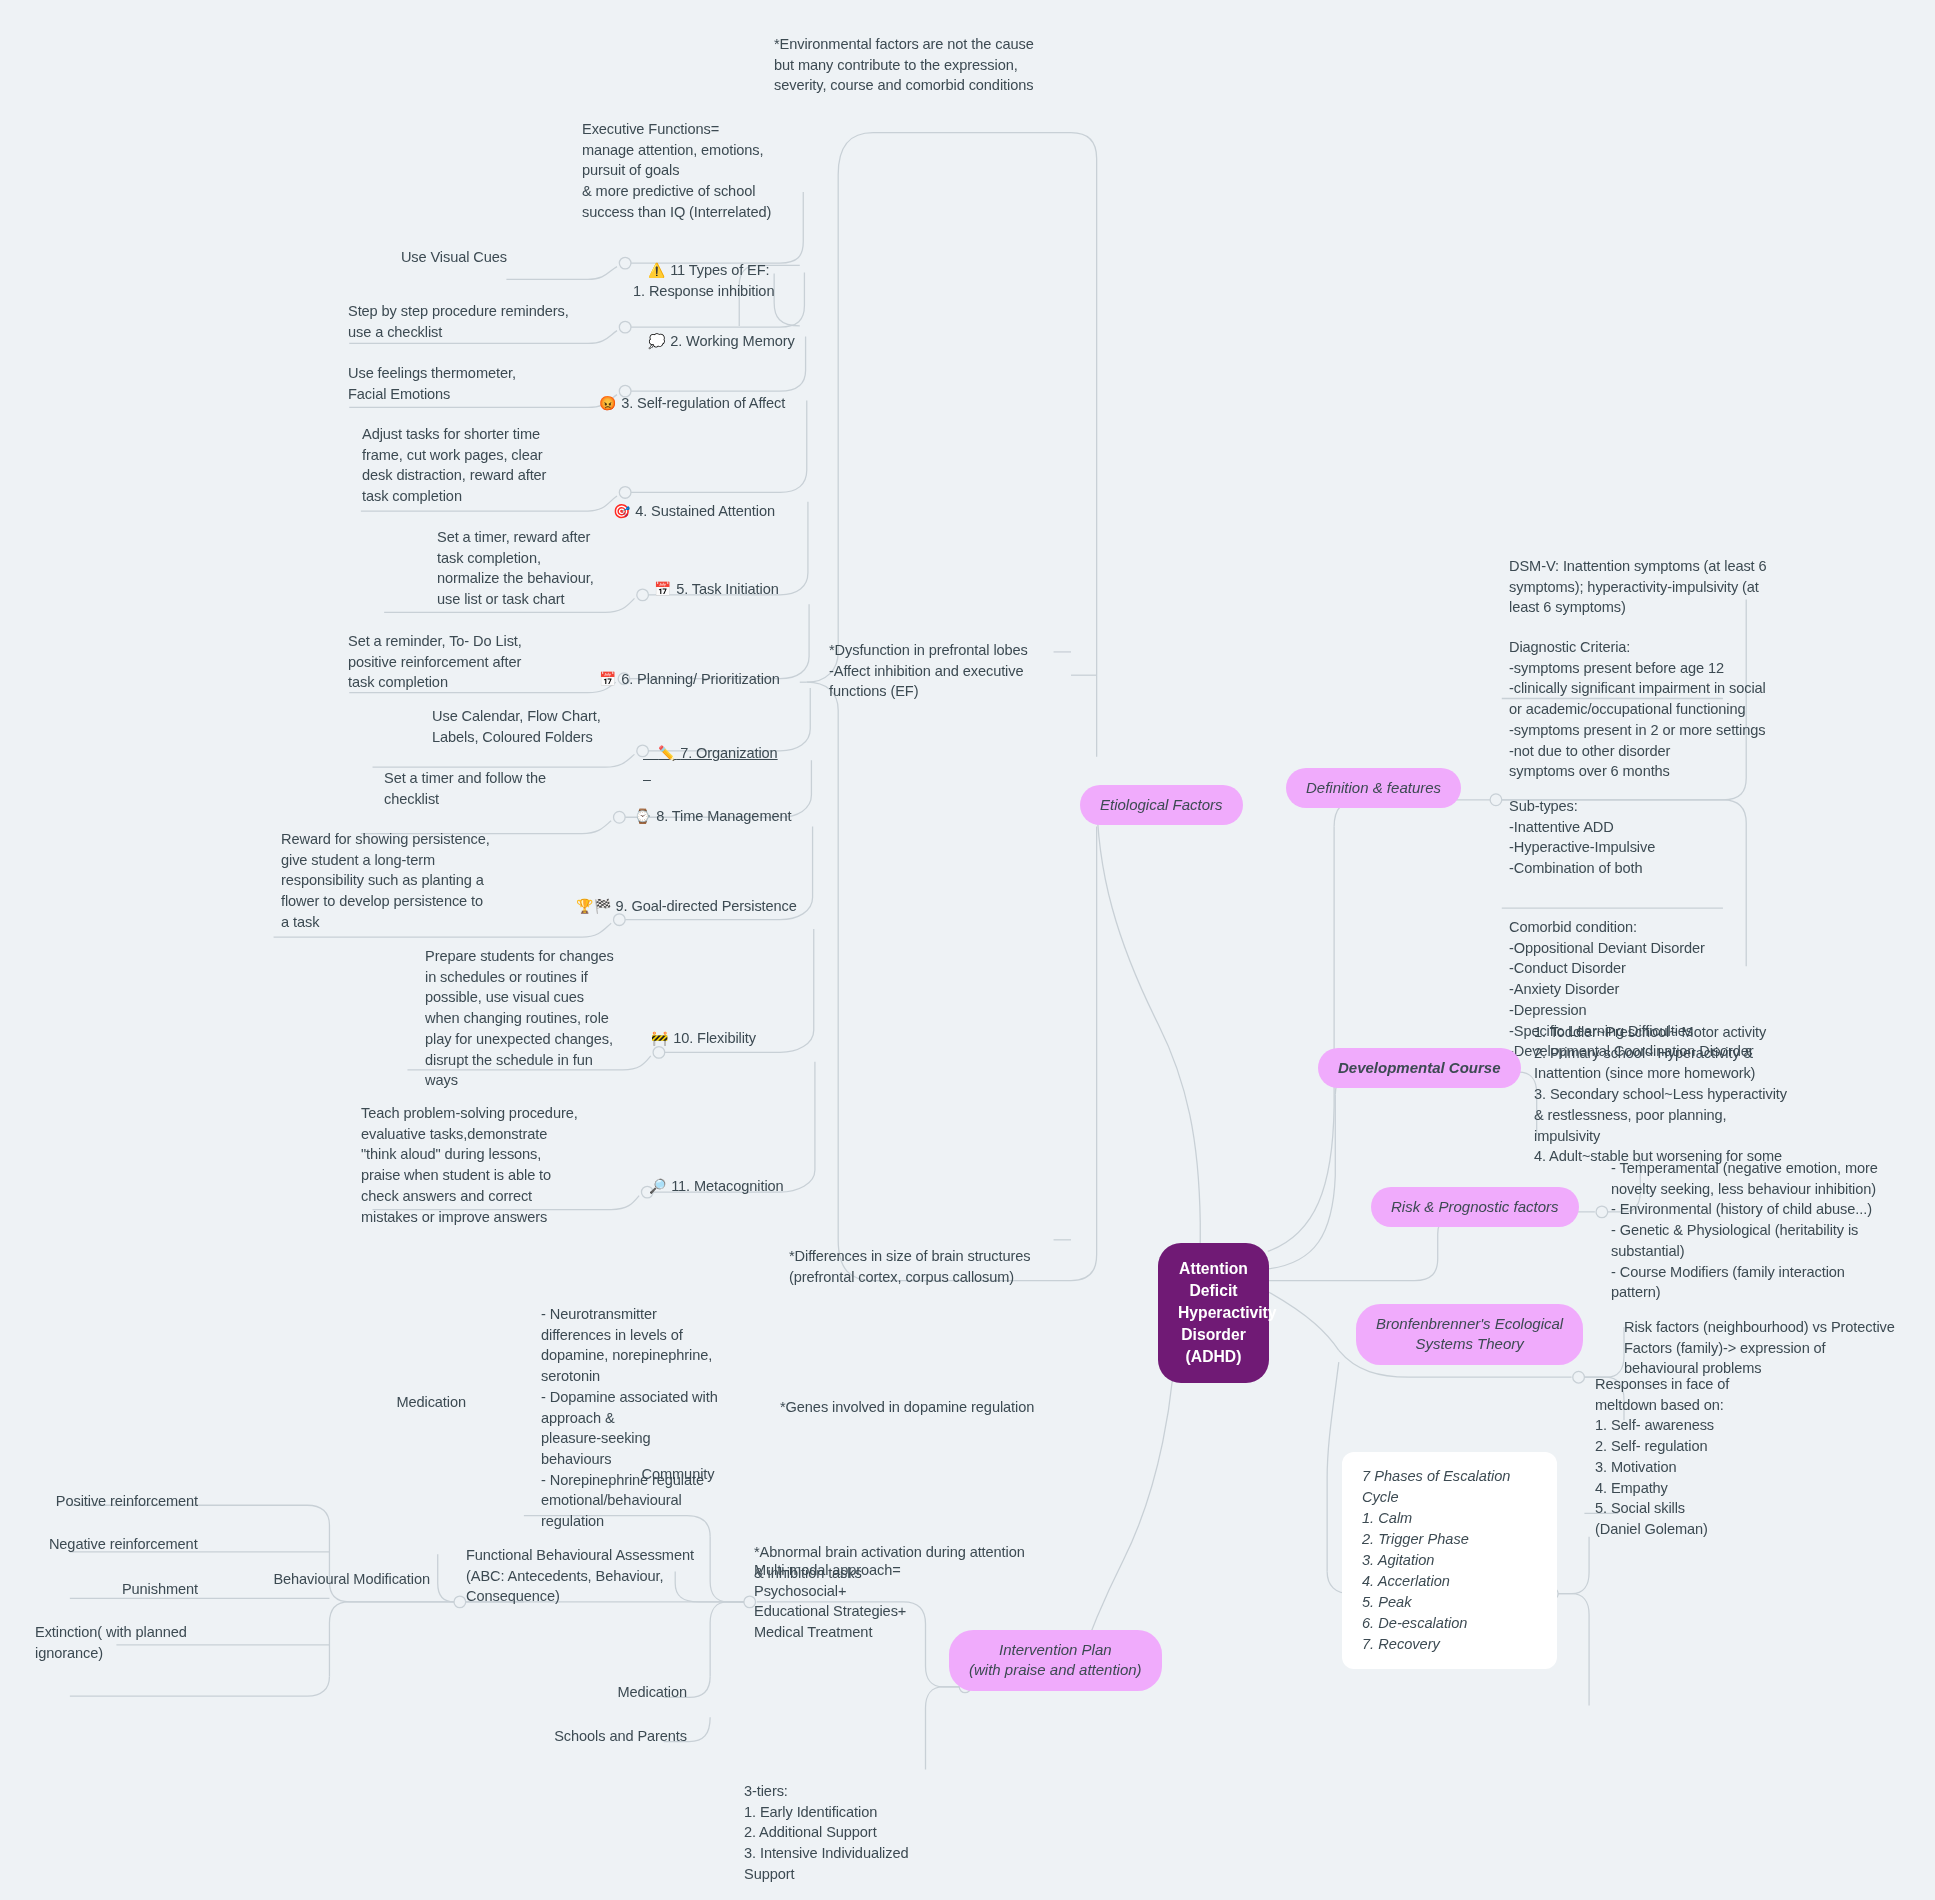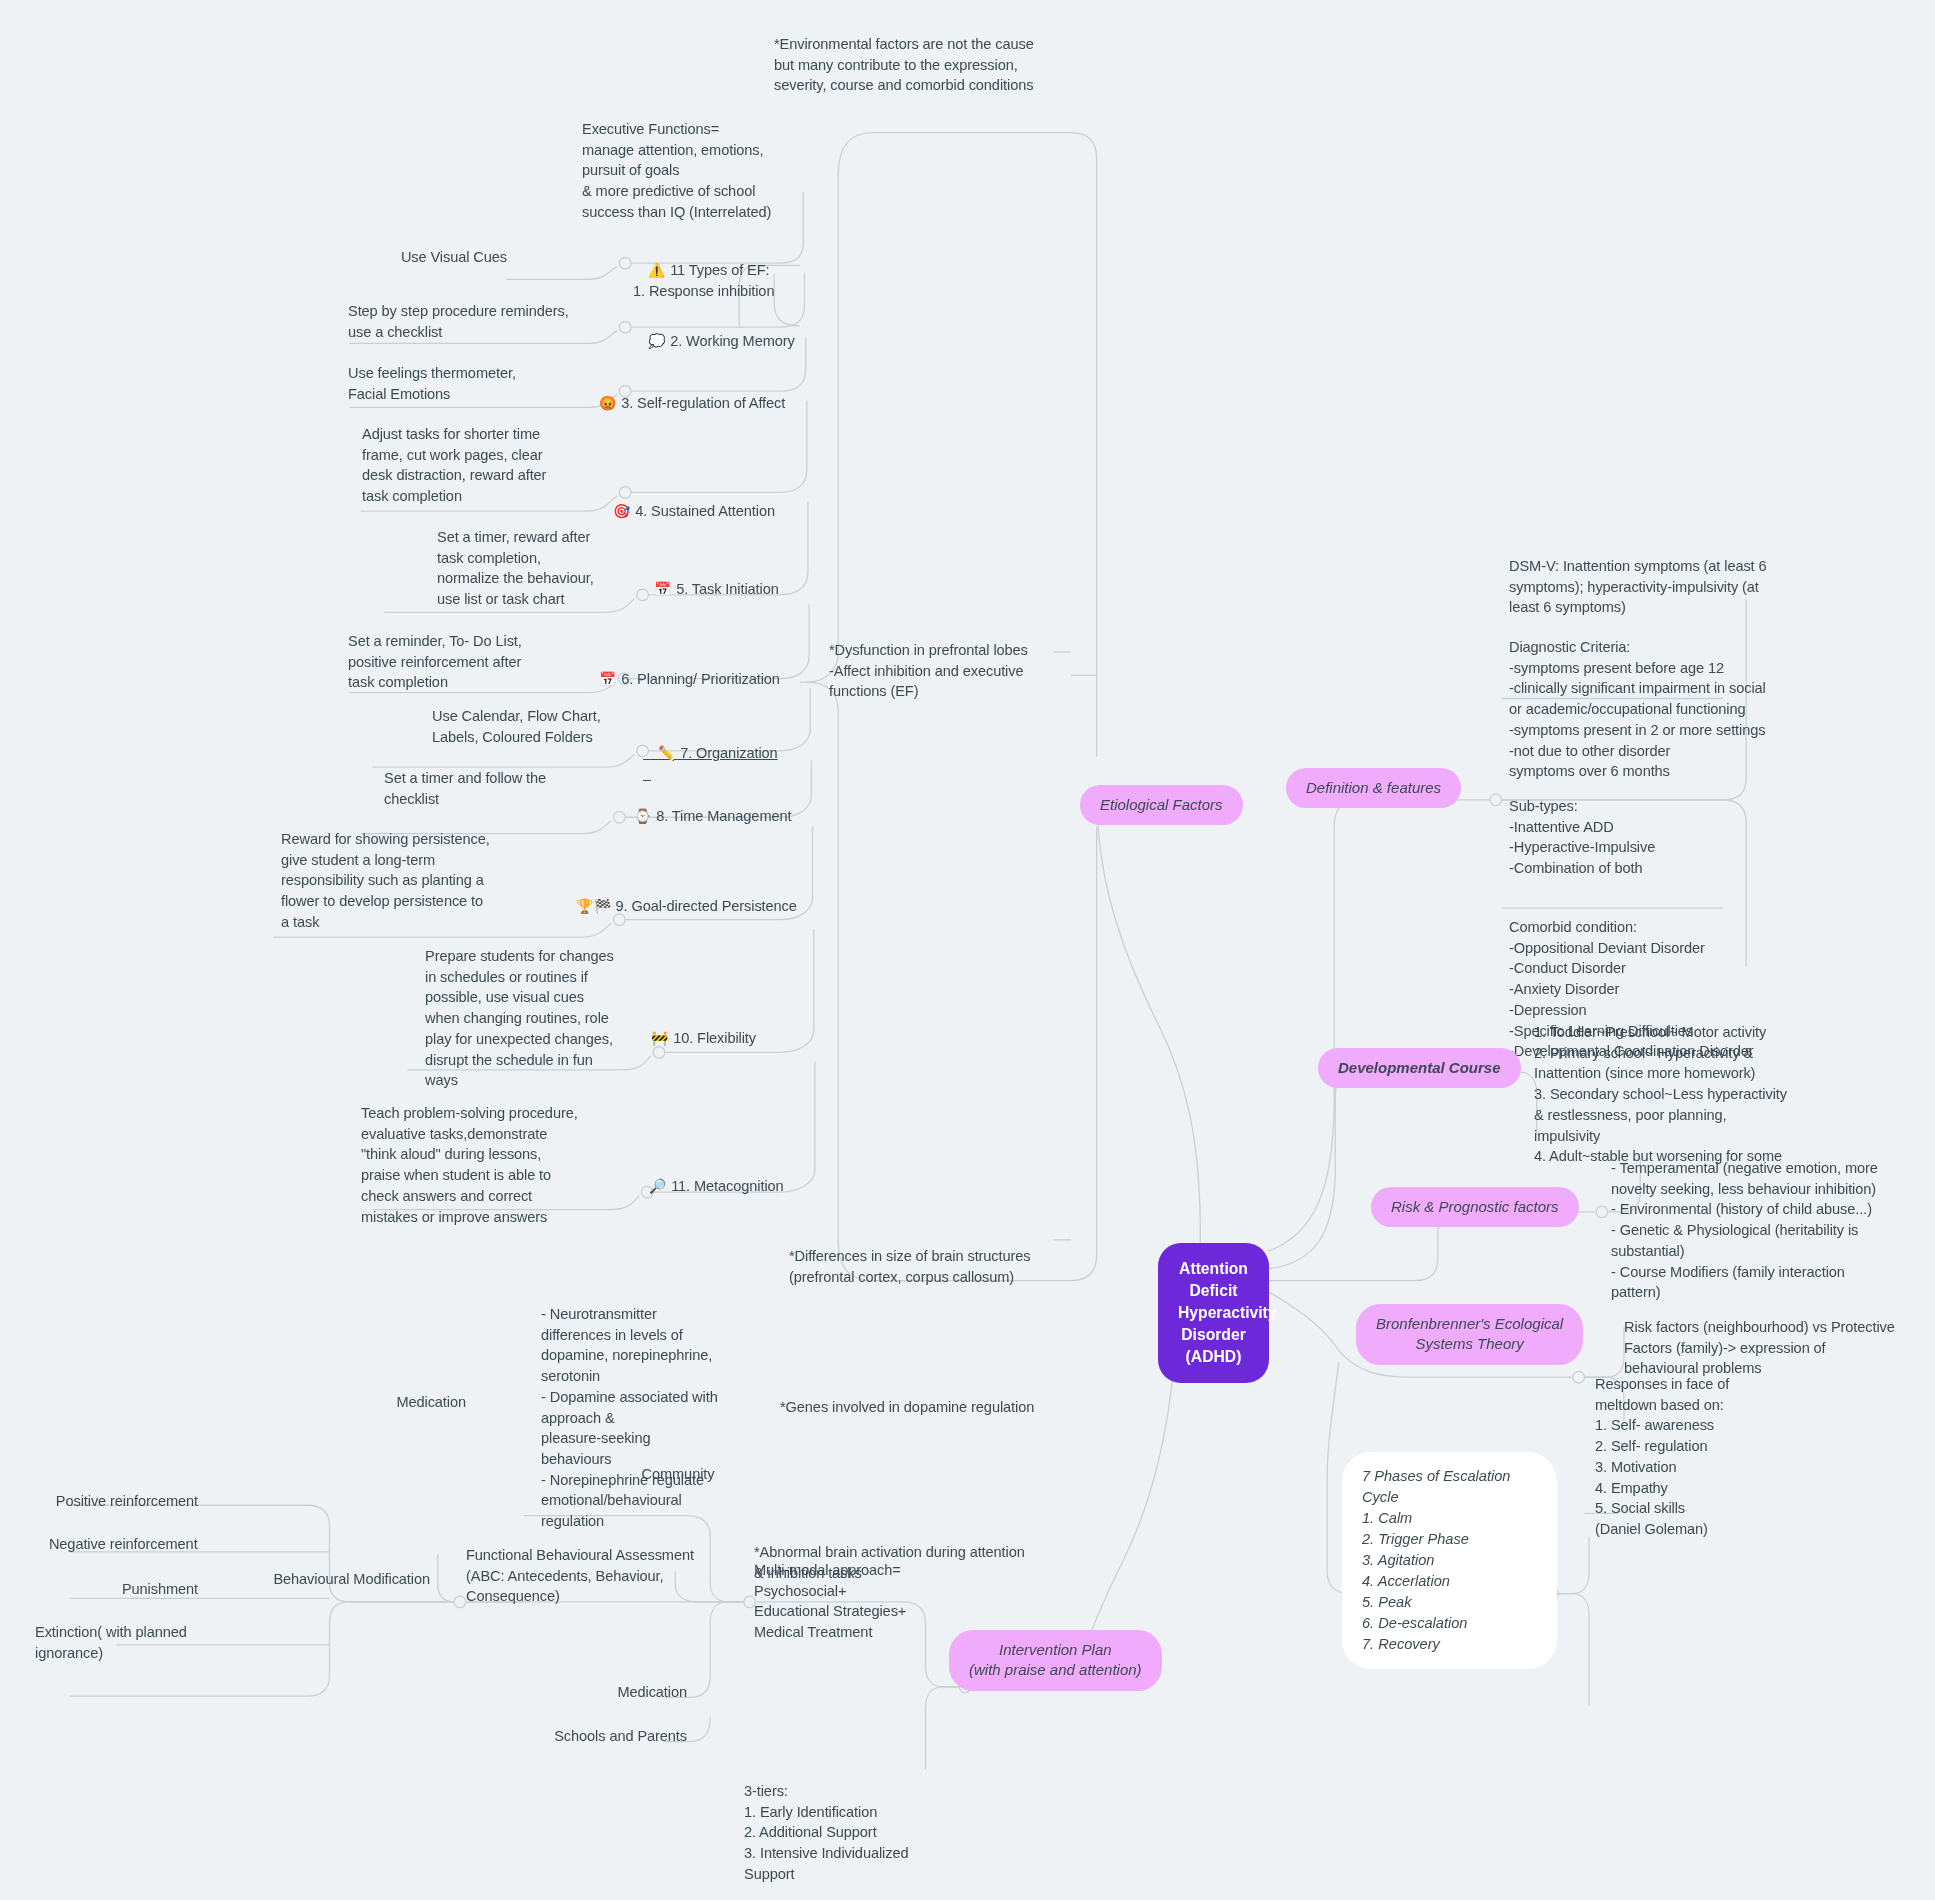--- a/index.html
+++ b/index.html
@@ -38,37 +38,37 @@
     line-height: 1.35;
     color: #3c4a52;
     white-space: pre-wrap;
     text-align: center;
   }
 
   
   .root {
     position: absolute;
     z-index: 5;
-    background: #6d28d9;
+    background: #701a75;
     color: #ffffff;
     font-weight: bold;
     font-size: 15.7px;
     line-height: 1.4;
     border-radius: 23px;
     padding: 15px 20px;
     text-align: center;
     white-space: pre-wrap;
   }
 
   
   .card {
     position: absolute;
     z-index: 3;
     background: #ffffff;
-    border-radius: 29px;
+    border-radius: 12px;
     padding: 14px 20px;
     font-style: italic;
     font-size: 14.6px;
     line-height: 1.44;
     color: #3c4a52;
     white-space: pre-wrap;
   }
 
   .emoji { font-size: 14px; }
 </style>

